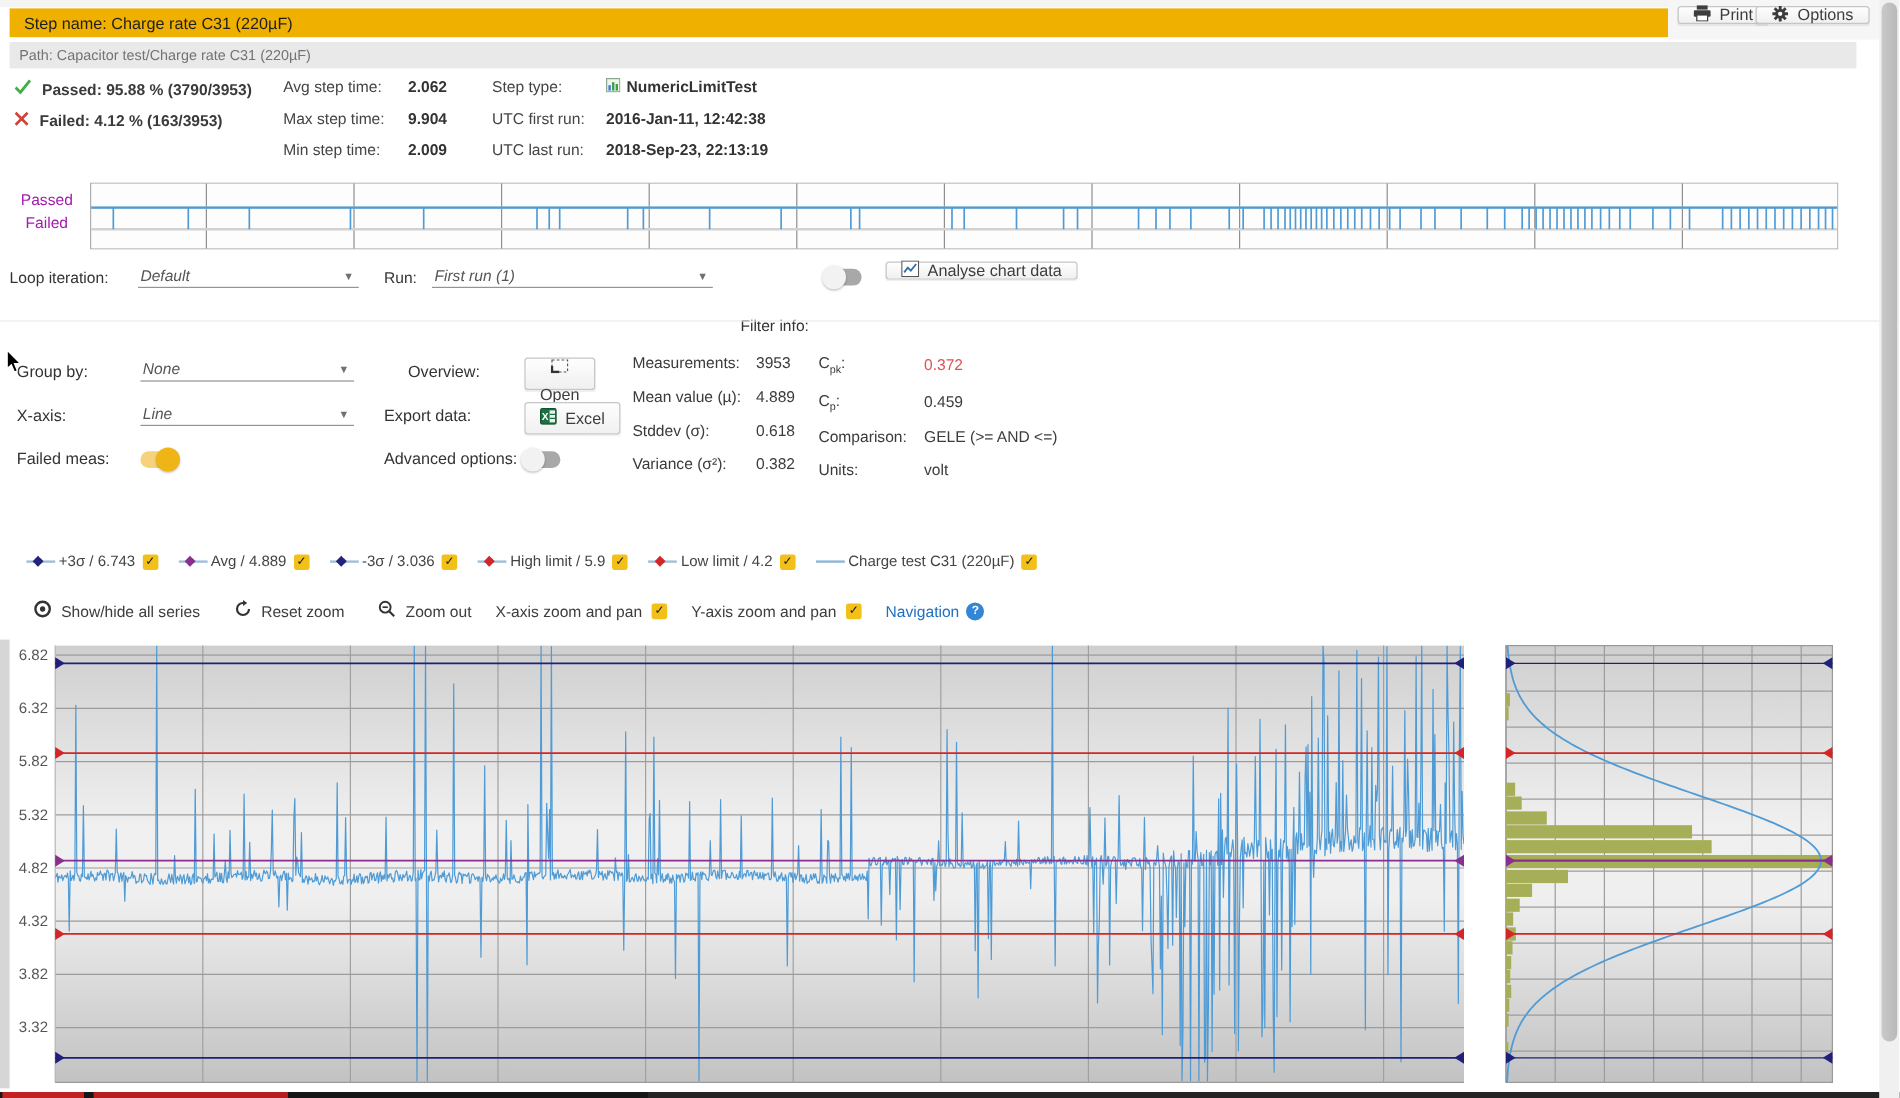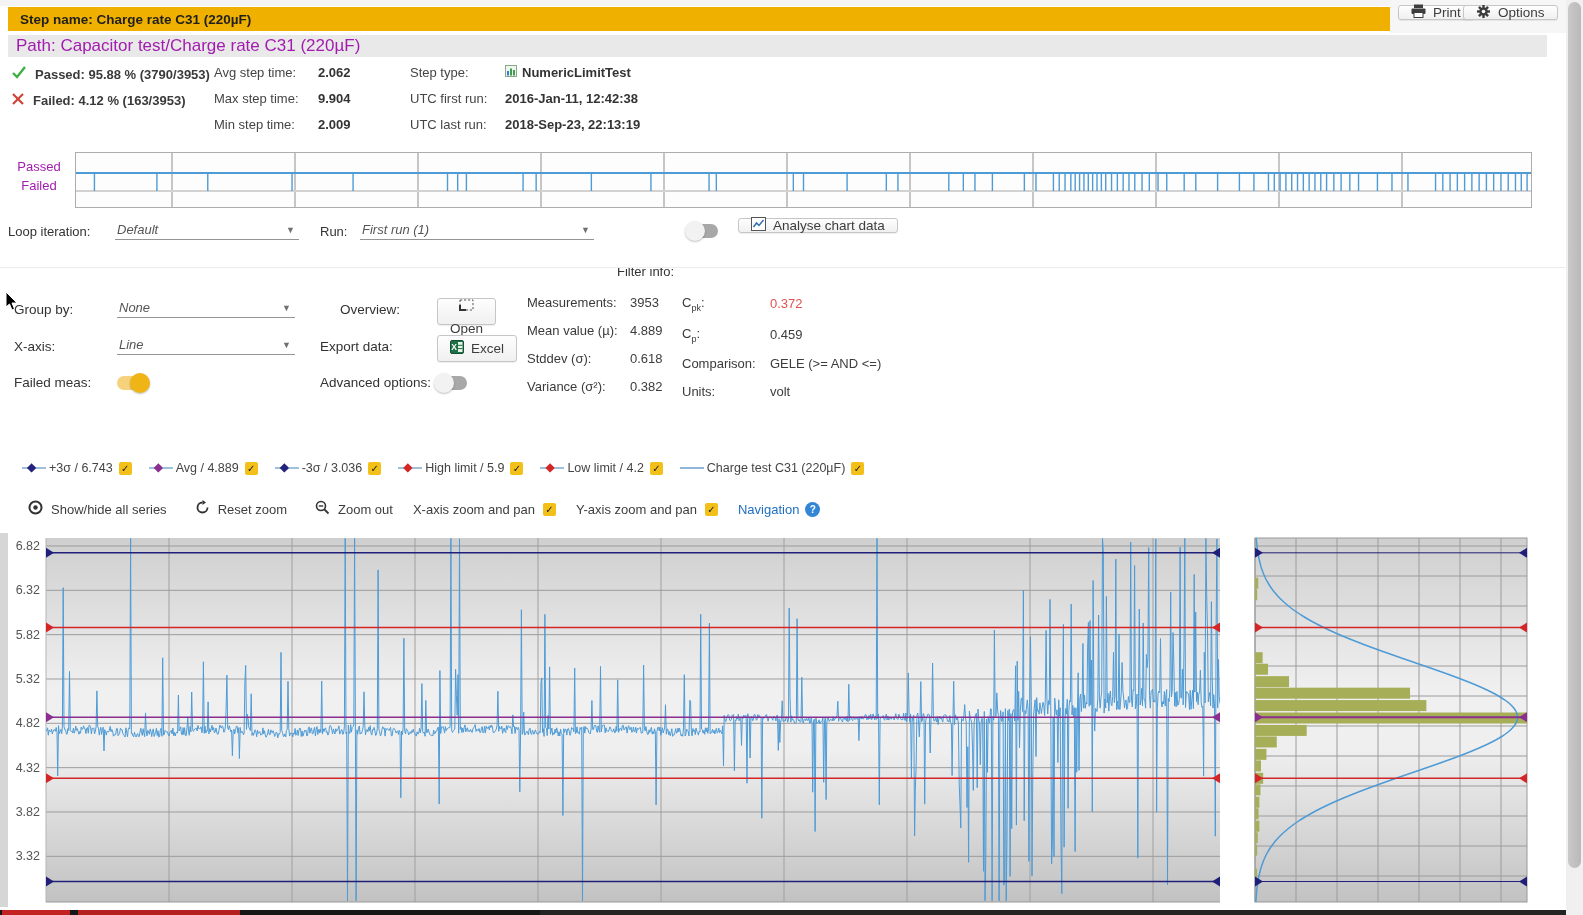--- a/index.html
+++ b/index.html
@@ -3,36 +3,36 @@
 <meta charset="utf-8">
 <style>
   html,body{margin:0;padding:0;background:#fff;}
   body{font-family:"Liberation Sans","DejaVu Sans",sans-serif;font-size:13px;color:#3c3c3c;}
   .screen{position:relative;width:1583px;height:915px;overflow:hidden;background:#fff;}
   .topstrip{position:absolute;left:0;top:0;width:1583px;height:6px;background:#f4f4f4;}
   .topright-bg{position:absolute;left:1390px;top:0;width:176px;height:33px;background:#f6f6f6;}
 
   .titlebar{position:absolute;left:8px;top:7px;width:1382px;height:24px;background:#efb000;
     display:flex;align-items:center;padding-left:12px;box-sizing:border-box;
-    color:#1f1f1f;font-weight:700;font-size:13.5px;}
+    color:#1f1f1f;font-weight:400;font-size:13.5px;}
   .btn{display:inline-flex;align-items:center;gap:7px;background:linear-gradient(#fefefe,#f0f0f0);
     border:1px solid #c6c6c6;border-radius:3px;color:#3d3d3d;font-size:13.5px;
     font-family:inherit;padding:0 12px;height:15px;box-shadow:0 1px 1px rgba(0,0,0,.07);cursor:pointer;}
   .btn svg{flex:0 0 auto;}
   .print-btn{position:absolute;left:1398px;top:5px;}
   .options-btn{position:absolute;left:1463px;top:5px;}
 
   .pathbar{position:absolute;left:8px;top:35px;width:1539px;height:22px;background:#e9e9e9;
-    display:flex;align-items:center;padding-left:8px;box-sizing:border-box;color:#a21caf;font-size:17px;}
+    display:flex;align-items:center;padding-left:8px;box-sizing:border-box;color:#737373;font-size:12px;}
 
   
   .sum-col1{position:absolute;left:12px;top:64px;}
   .sum-row{display:flex;align-items:center;gap:9px;height:20px;margin-bottom:6px;font-weight:600;color:#3a3a3a;}
   .sum-col{position:absolute;display:grid;grid-template-columns:auto auto;column-gap:12px;row-gap:11px;align-items:center;}
-  .sum-col.times{left:214px;top:65px;grid-template-columns:92px auto;}
+  .sum-col.times{left:236px;top:65px;grid-template-columns:92px auto;}
   .sum-col.runs{left:410px;top:65px;grid-template-columns:83px auto;}
   .sum-label{color:#444;}
   .sum-value{font-weight:700;color:#333;display:flex;align-items:center;gap:5px;}
 
   
   .tl-label{position:absolute;width:62px;text-align:center;color:#a21caf;font-size:13px;}
   #timeline-svg{position:absolute;left:75px;top:152px;}
 
   
   .ctl-label{position:absolute;color:#333;}

